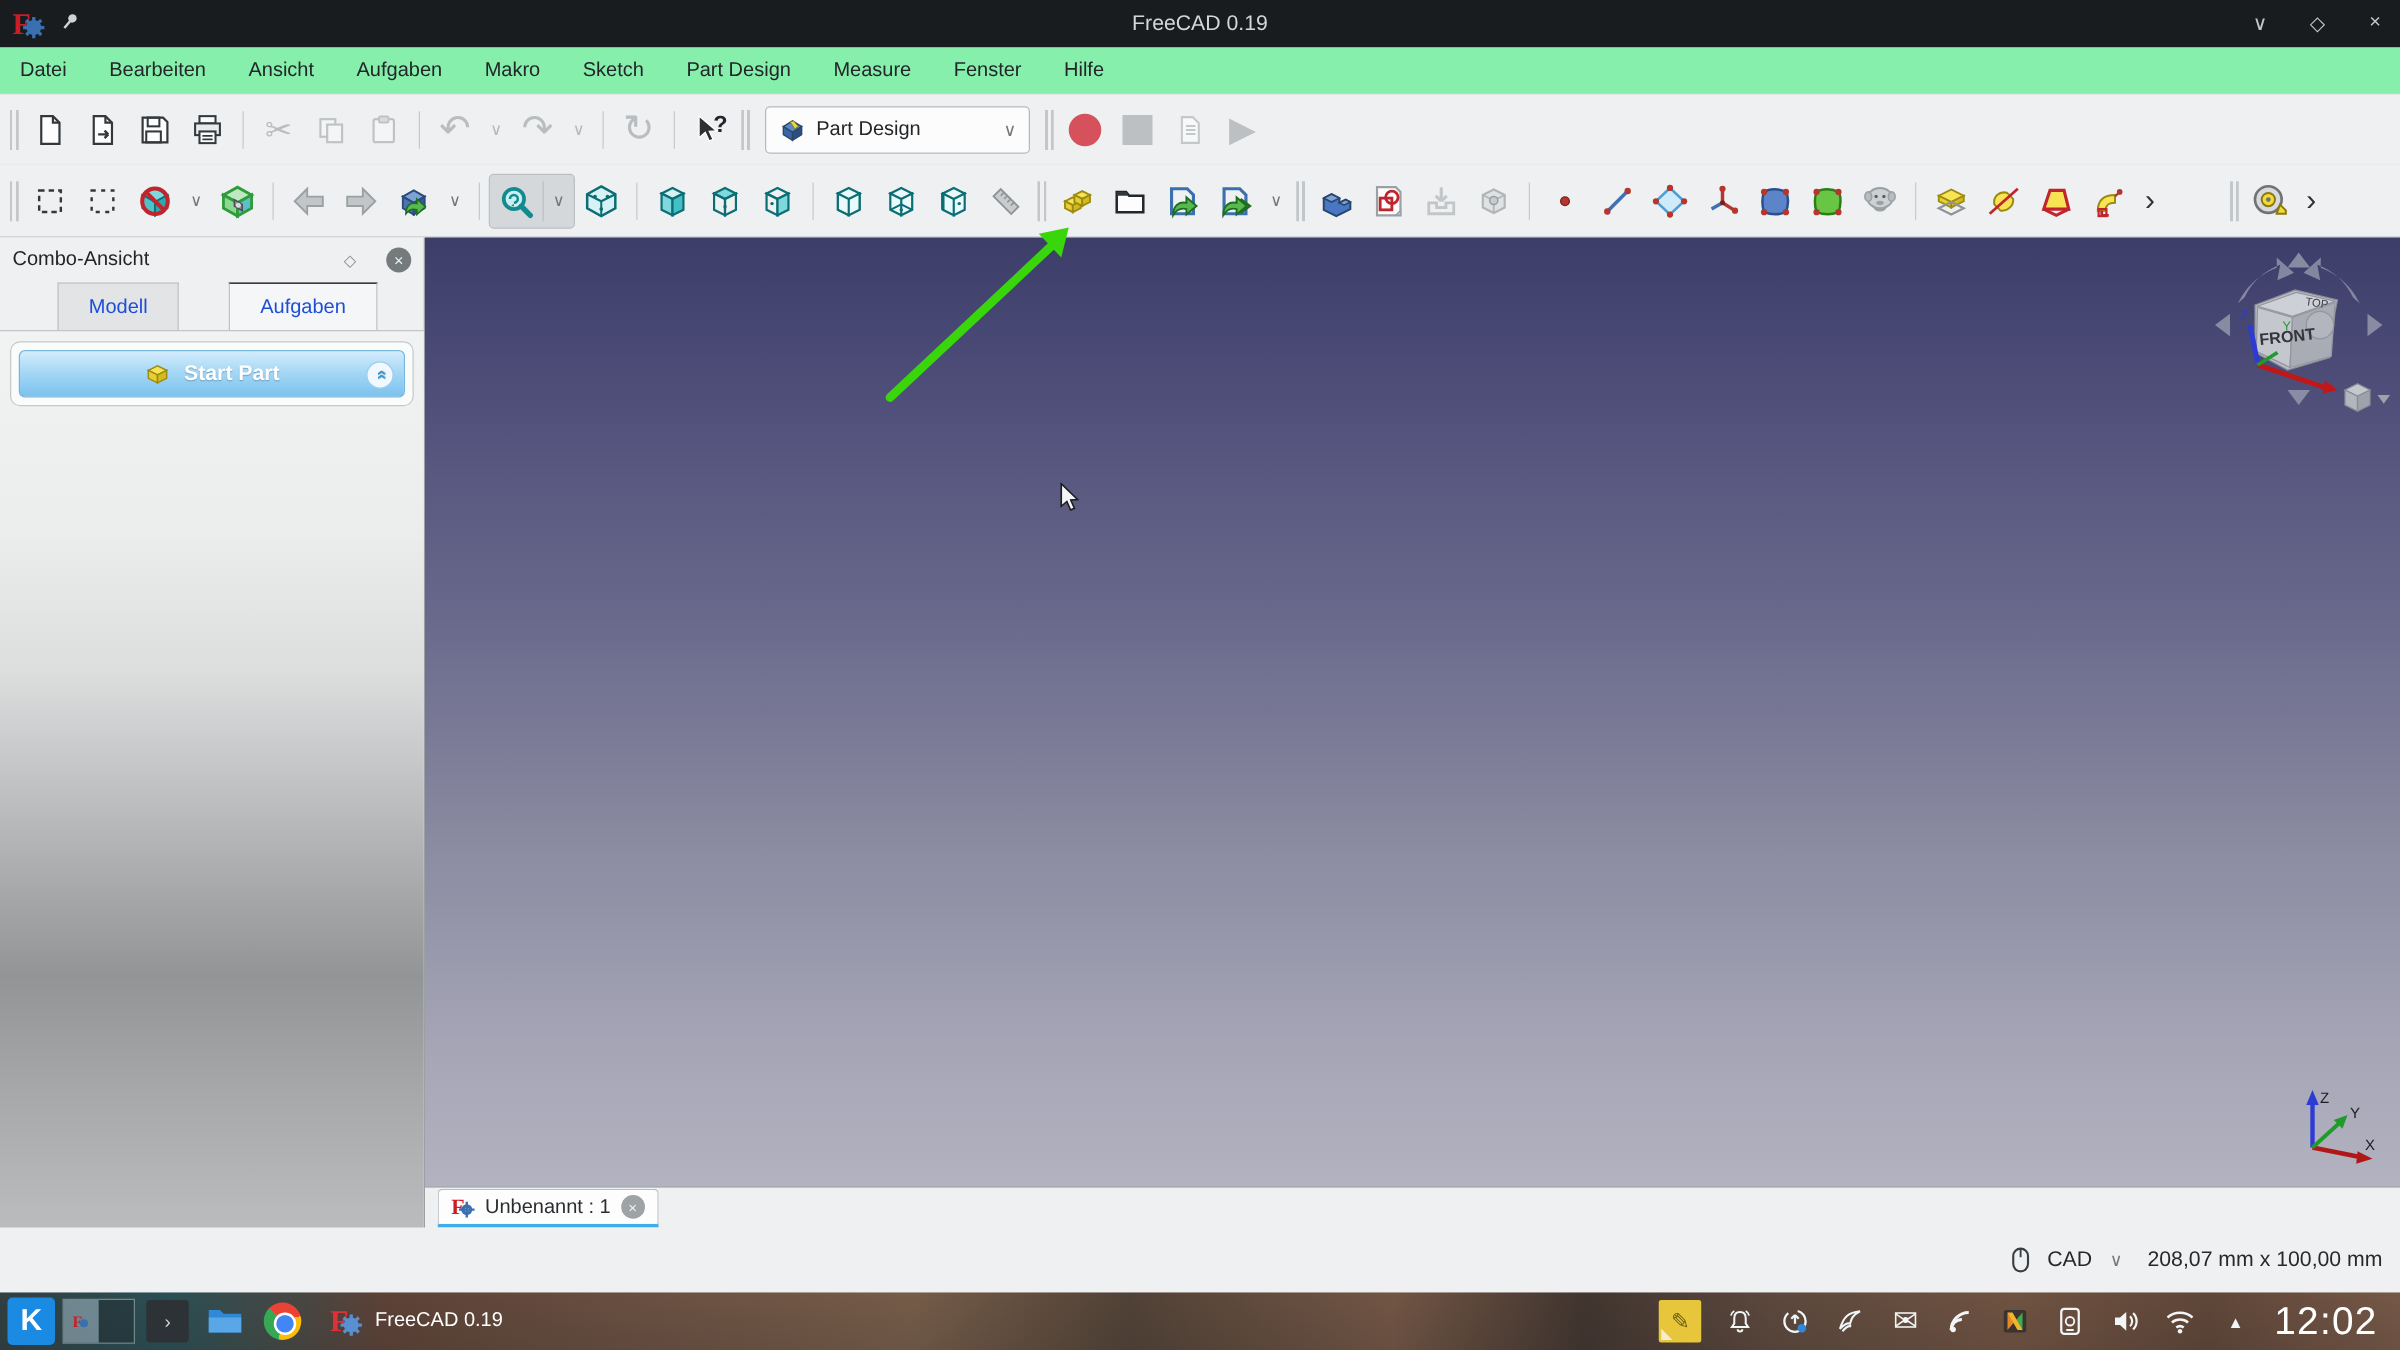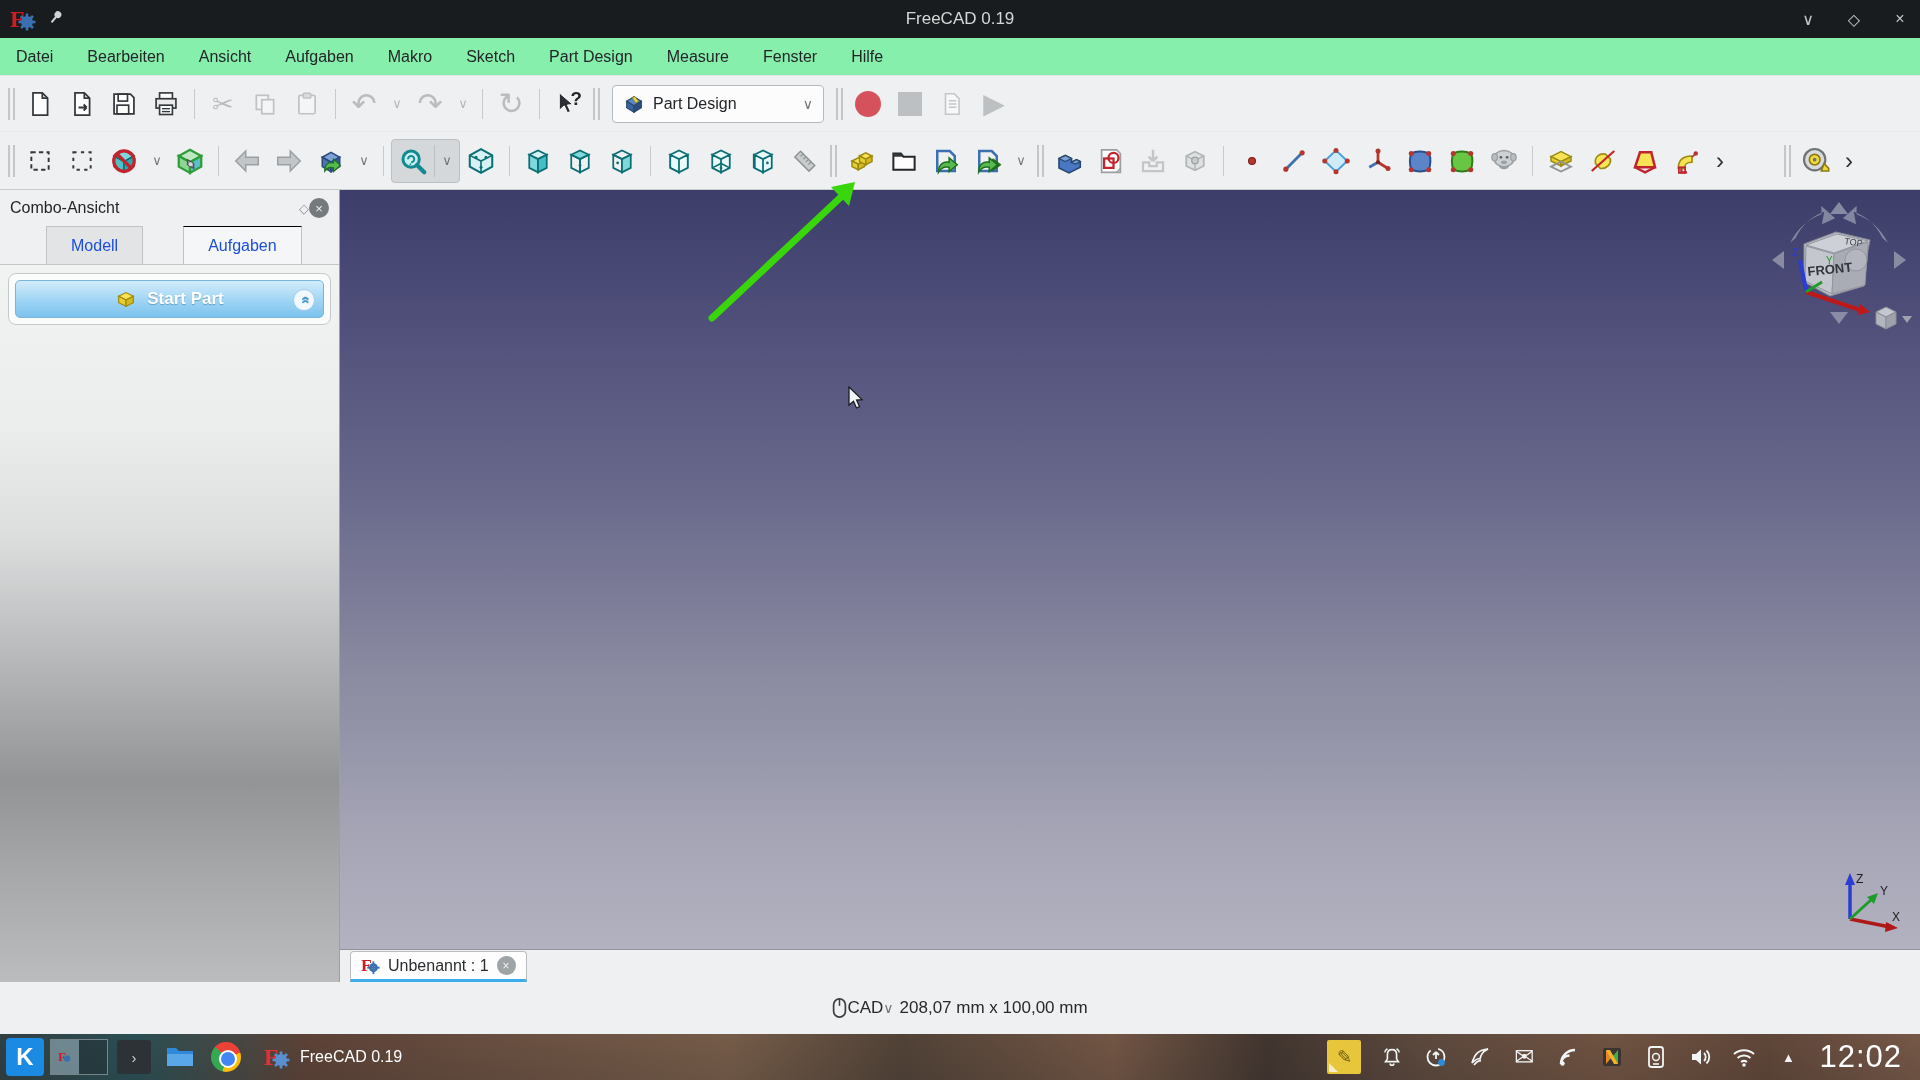--- a/index.html
+++ b/index.html
@@ -31,21 +31,21 @@
   .glyph.gray { color:#b9bdbf; }
   .glyph.dark { color:#2e3336; }
 
   .wb-combo { display:flex; align-items:center; gap:8px; background:#fcfcfc; border:1px solid #b6babc; border-radius:4px; height:38px; min-width:212px; padding:0 10px; margin:0 8px; }
   .wb-combo .wb-label { flex:1; font-size:16px; color:#232629; }
   .wb-combo .chev { font-size:14px; }
 
   
   .main { display:flex; height:792px; }
   .dock { width:340px; background:#eff0f1; border-right:1px solid #9aa0a3; display:flex; flex-direction:column; }
-  .dock-header { height:36px; display:flex; align-items:center; padding:0 10px; gap:0; }
+  .dock-header { height:36px; display:flex; align-items:center; padding:0 10px; gap:24px; }
   .dock-title { flex:1; font-size:16px; color:#232629; }
   .dock-float { color:#8a8f92; font-size:13px; }
   .dock-close { width:20px; height:20px; border-radius:50%; background:#757a7d; color:#eff0f1; font-size:13px; display:flex; align-items:center; justify-content:center; }
   .dock-tabs { display:flex; padding:0 6px; }
   .dock-tab { height:38px; display:flex; align-items:center; justify-content:center; padding:0 24px; font-size:16px; border:1px solid #bfc3c5; border-bottom:none; background:#e2e4e5; color:#1d4ed8;margin-left:40px; }
   .dock-tab.active { background:#f5f6f7; border-top:1px solid #000000; }
   .dock-body { flex:1; background:linear-gradient(180deg, #f1f2f2 0%, #eceded 22%, #dcdddd 38%, #a8a9ab 62%, #939496 72%, #a7a8aa 85%, #bbbcbe 100%); border-top:1px solid #c3c6c8; padding:8px; }
   .task-box { background:#fafbfb; border:1px solid #c6c9cb; border-radius:8px; padding:6px; }
   .task-header { height:38px; border-radius:5px; background:linear-gradient(180deg,#d3ecfc 0%, #9ed4f4 55%, #7cc2ee 100%); border:1px solid #79b6dd; display:flex; align-items:center; justify-content:center; gap:10px; position:relative; color:#ffffff; font-weight:bold; font-size:17px; text-shadow:0 1px 1px rgba(40,90,130,.45); }
   .task-collapse { position:absolute; right:8px; top:8px; width:22px; height:22px; border-radius:50%; background:#f2f9fe; border:1px solid #9fcdeb; color:#3a96d0; font-size:14px; display:flex; align-items:center; justify-content:center; }
@@ -60,21 +60,21 @@
   .axisind { position:absolute; bottom:10px; right:18px; }
   
   .cursor { position:absolute; left:505px; top:196px; }
 
   
   .tabstrip { height:33px; background:#eff0f1; border-top:1px solid #8f9497; display:flex; align-items:flex-end; padding-left:10px; }
   .doctab { height:31px; background:#fdfdfd; border:1px solid #b9bdbf; border-bottom:3px solid #3daee9; border-radius:4px 4px 0 0; display:flex; align-items:center; gap:8px; padding:0 10px; font-size:16px; }
   .doctab-close { width:19px; height:19px; border-radius:50%; background:#9ea3a6; color:#f2f3f4; font-size:12px; display:flex; align-items:center; justify-content:center; }
 
   
-  .statusbar { height:52px; background:#eff0f1; display:flex; align-items:center; justify-content:center; padding:0 14px; font-size:17px; color:#26292b; }
+  .statusbar { height:52px; background:#eff0f1; display:flex; align-items:center; justify-content:flex-end; gap:14px; padding:0 14px; font-size:17px; color:#26292b; }
   .statusbar .chev { font-size:14px; }
 
   
   .taskbar { height:46px; position:relative; display:flex; align-items:center; gap:6px; padding:0 6px;
     background:
       linear-gradient(rgba(25,28,30,.18), rgba(25,28,30,.28)),
       linear-gradient(90deg, #37474a 0%, #2e5a60 7%, #6b4a3c 16%, #7a5a48 26%, #8a6a52 38%, #5d4a3c 47%, #86624d 58%, #4a3b33 66%, #6b5244 74%, #835f49 84%, #6e4f3e 92%, #8a6550 100%); }
   .tb-launcher { width:38px; height:38px; border-radius:4px; background:#1b8ae2; color:#fff; font-weight:bold; font-size:24px; display:flex; align-items:center; justify-content:center; }
   .tb-pager { width:58px; height:36px; display:flex; border:1px solid rgba(255,255,255,.35); }
   .tb-pager .cell { flex:1; background:rgba(190,215,230,.45); display:flex; align-items:center; justify-content:center; }

